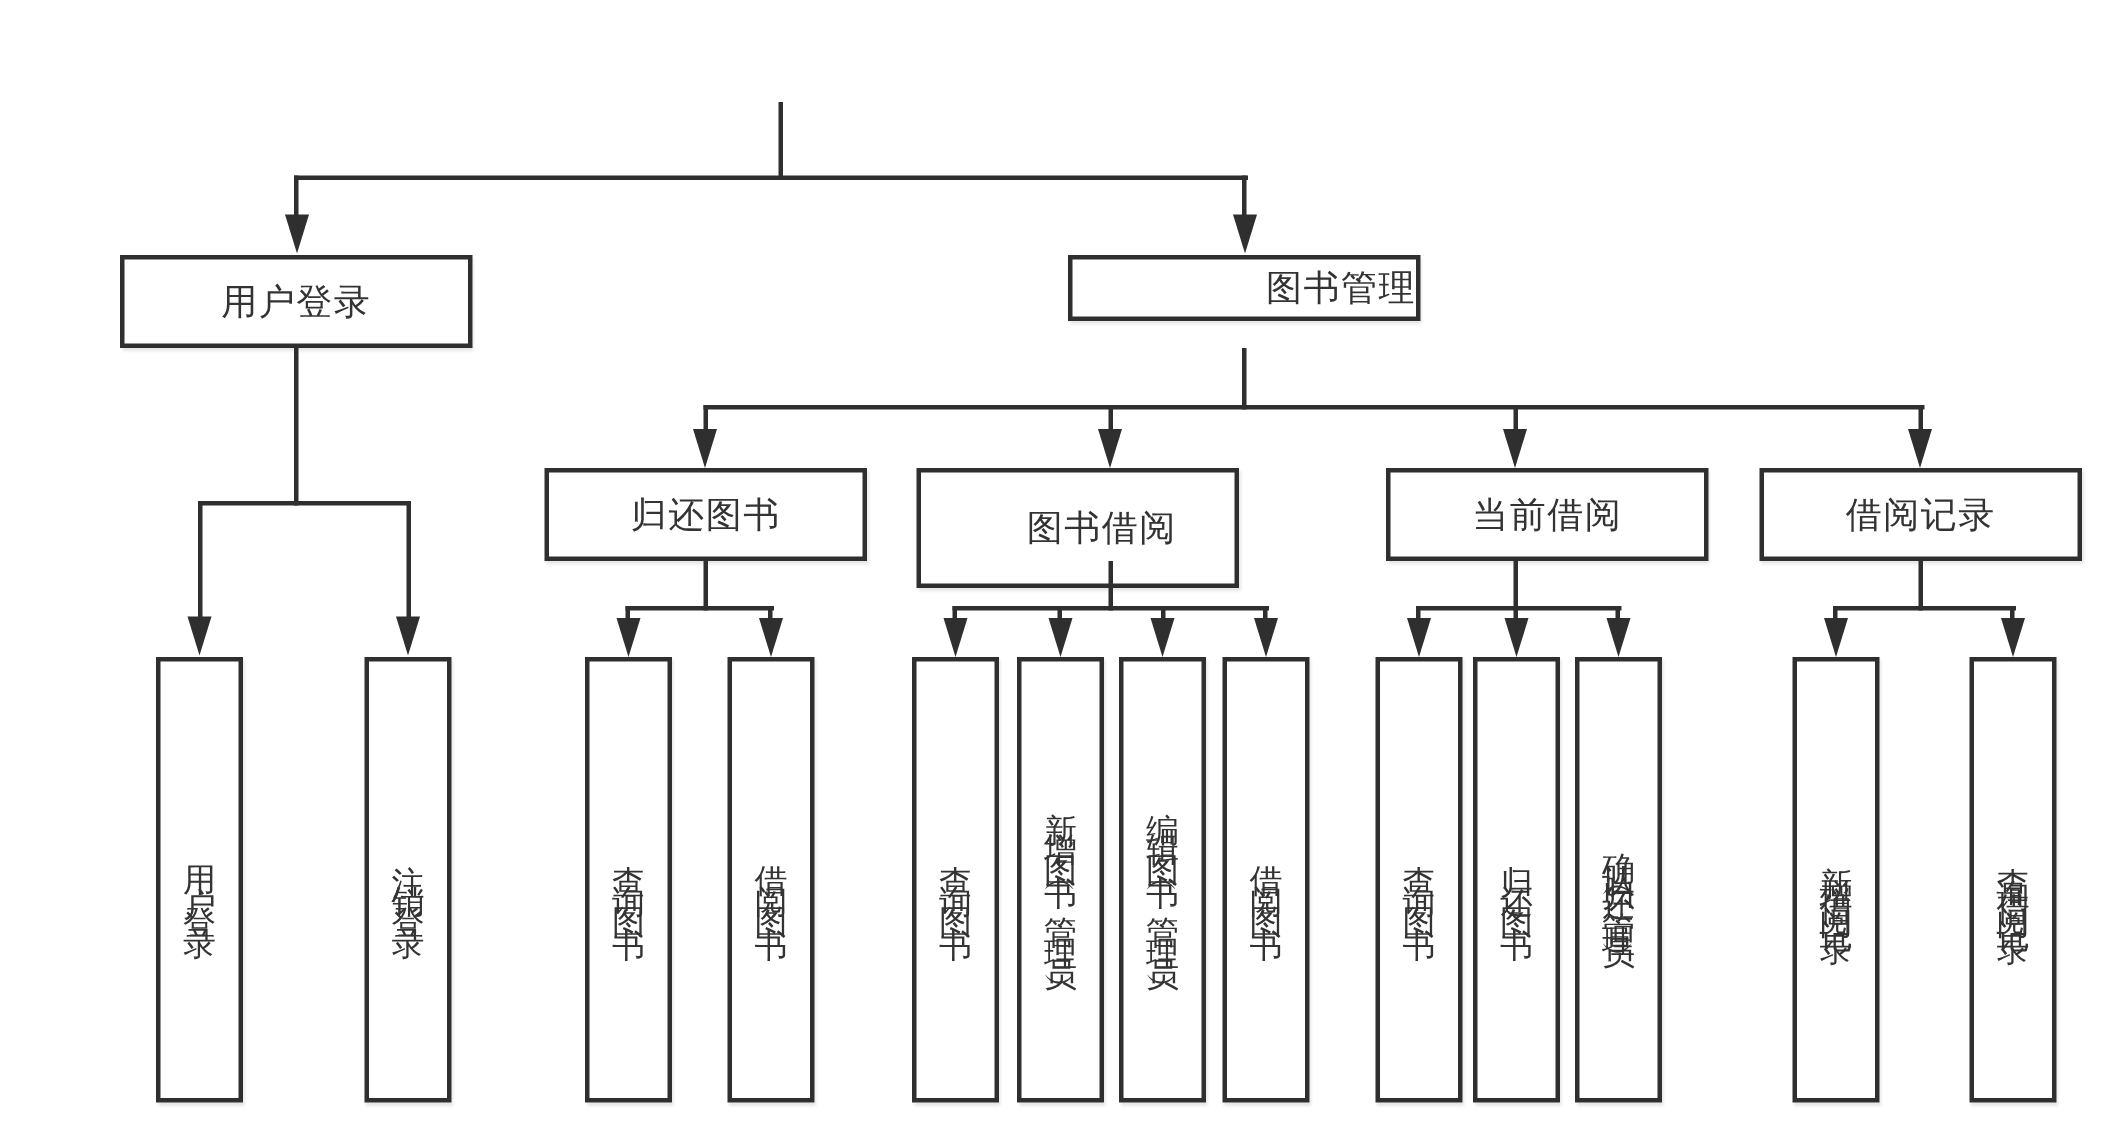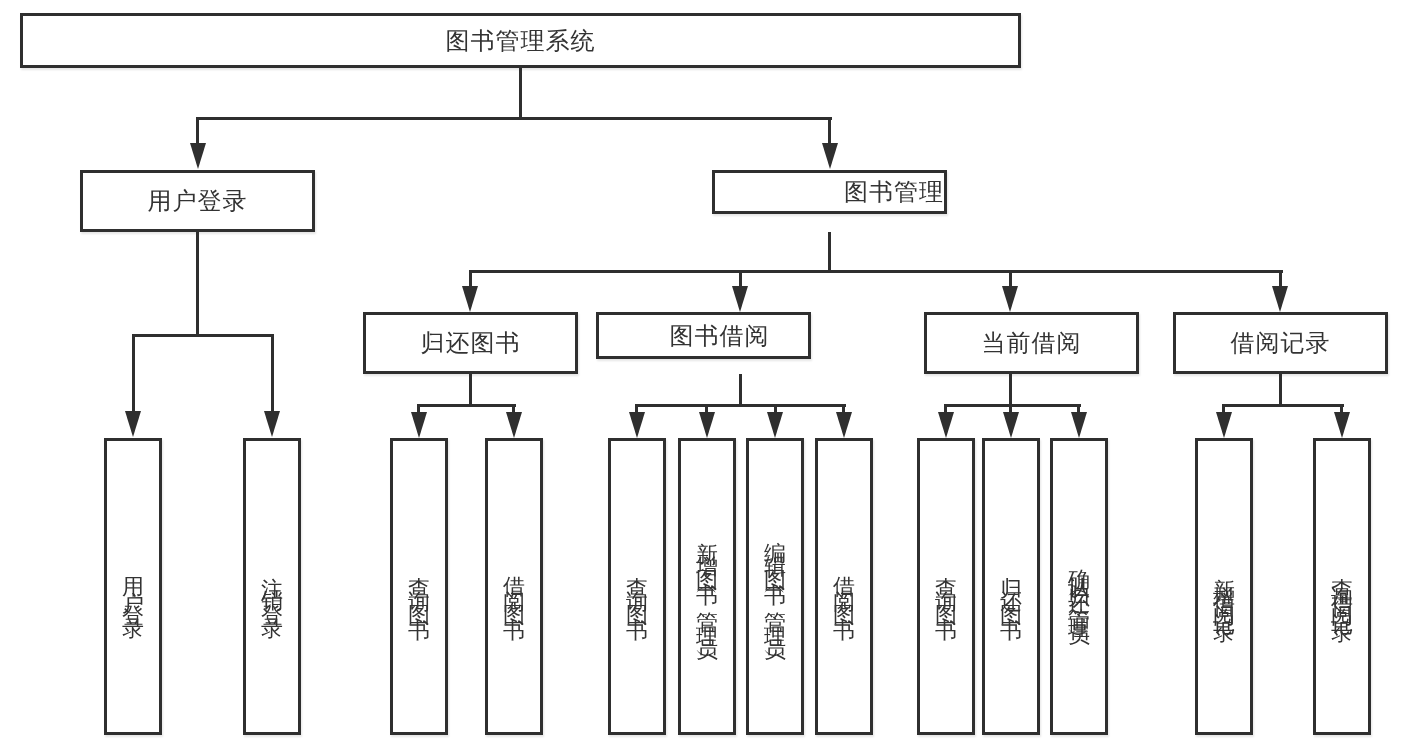--- a/index.html
+++ b/index.html
@@ -57,23 +57,20 @@
     color: #aeaeae;
     text-shadow: 1px 1px 0 rgba(255,255,255,0.85);
     white-space: nowrap;
   }
 </style>
 </head>
 <body>
 
 <div class="canvas">
 
-  <div class="box hbox" style="left:20px; top:13px; width:1001px; height:55px;">
-    <span>图书管理系统</span>
-  </div>
 
   <div class="line" style="left:519px; top:68px; width:3px; height:50px;"></div>
   <div class="line" style="left:196px; top:117px; width:636px; height:3px;"></div>
   <div class="line" style="left:196px; top:117px; width:3px; height:30px;"></div>
   <div class="arrow" style="left:190px; top:143px;"></div>
   <div class="line" style="left:828px; top:117px; width:3px; height:30px;"></div>
   <div class="arrow" style="left:822px; top:143px;"></div>
 
   <div class="box hbox" style="left:80px; top:170px; width:235px; height:62px;">
     <span>用户登录</span>
@@ -96,21 +93,21 @@
   <div class="line" style="left:1009px; top:270px; width:3px; height:20px;"></div>
   <div class="line" style="left:1279px; top:270px; width:3px; height:20px;"></div>
   <div class="arrow" style="left:462px; top:286px;"></div>
   <div class="arrow" style="left:732px; top:286px;"></div>
   <div class="arrow" style="left:1002px; top:286px;"></div>
   <div class="arrow" style="left:1272px; top:286px;"></div>
 
   <div class="box hbox" style="left:363px; top:312px; width:215px; height:62px;">
     <span>归还图书</span>
   </div>
-  <div class="box hbox" style="left:596px; top:312px; width:215px; height:47px;padding-left:32px;">
+  <div class="box hbox" style="left:611px; top:312px; width:215px; height:80px;padding-left:32px;">
     <span>图书借阅</span>
   </div>
   <div class="box hbox" style="left:924px; top:312px; width:215px; height:62px;">
     <span>当前借阅</span>
   </div>
   <div class="box hbox" style="left:1173px; top:312px; width:215px; height:62px;">
     <span>借阅记录</span>
   </div>
 
   <div class="line" style="left:469px; top:374px; width:3px; height:33px;"></div>

